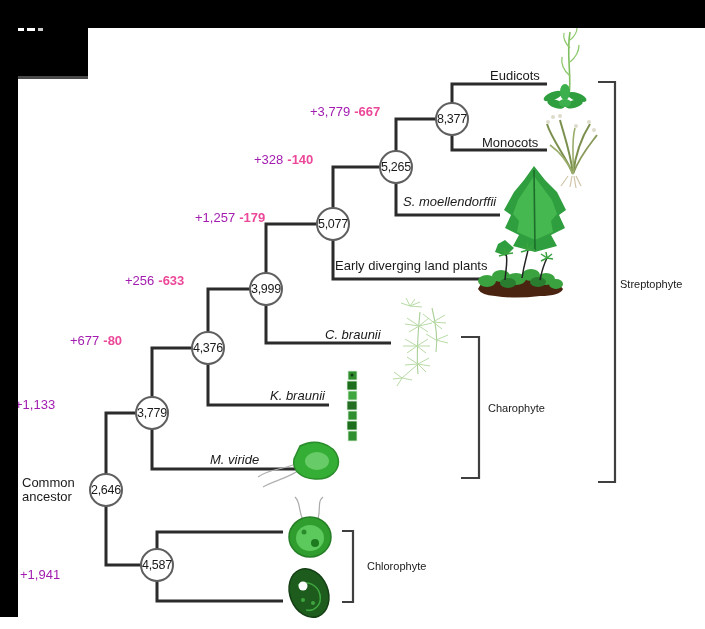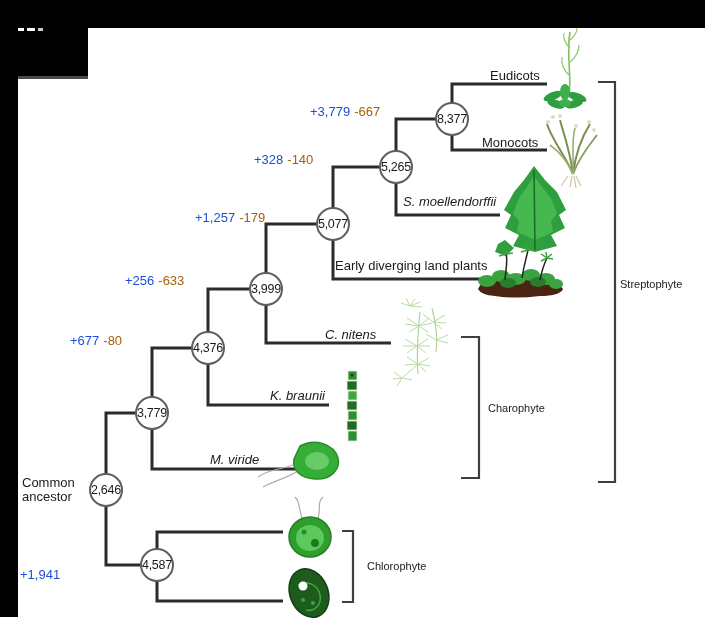--- a/index.html
+++ b/index.html
@@ -12,22 +12,22 @@
   .right{text-align:left;}
   .center{text-align:left;}
   .sp{font-style:italic;}
   .node{
     position:absolute;z-index:12;width:34px;height:34px;border-radius:50%;
     background:#ffffff;border:2px solid #5f5f5f;box-sizing:border-box;
     display:flex;align-items:center;justify-content:flex-start;
     font-size:12.5px;letter-spacing:-0.3px;
   }
   .gl{position:absolute;z-index:10;font-size:13px;white-space:nowrap;}
-  .gain{color:#1d4ed8;}
-  .loss{color:#a16207;margin-left:4px;}
+  .gain{color:#a21caf;}
+  .loss{color:#ec4899;margin-left:4px;font-weight:bold;}
   .ca{white-space:normal;line-height:14px;}
   .clade{font-size:11px;}
   .artifact{position:absolute;z-index:50;}
 </style>
 </head>
 <body>
 
 <div id="stage">
 
   <svg id="treesvg" width="705" height="629" viewBox="0 0 705 629">
@@ -199,27 +199,28 @@
     </div>
   <div class="node" style="left:140px;top:548px">
       <span>4,587</span>
     </div>
 
   <div class="gl right" style="left:310px;top:104px;width:120px"><span class="gain">+3,779</span><span class="loss">-667</span></div>
   <div class="gl right" style="left:254px;top:152px;width:120px"><span class="gain">+328</span><span class="loss">-140</span></div>
   <div class="gl right" style="left:195px;top:210px;width:120px"><span class="gain">+1,257</span><span class="loss">-179</span></div>
   <div class="gl right" style="left:125px;top:273px;width:120px"><span class="gain">+256</span><span class="loss">-633</span></div>
   <div class="gl right" style="left:70px;top:333px;width:120px"><span class="gain">+677</span><span class="loss">-80</span></div>
+  <div class="gl right" style="left:15px;top:397px;width:120px"><span class="gain">+1,133</span><span class="loss"></span></div>
   <div class="gl right" style="left:20px;top:567px;width:120px"><span class="gain">+1,941</span><span class="loss"></span></div>
 
   <div class="txt right" style="left:490px;top:68px;width:55px">Eudicots</div>
   <div class="txt right" style="left:482px;top:135px;width:63px">Monocots</div>
   <div class="txt right sp" style="left:403px;top:194px;width:97px">S. moellendorffii</div>
   <div class="txt right" style="left:335px;top:258px;width:153px">Early diverging land plants</div>
-  <div class="txt right sp" style="left:325px;top:327px;width:66px">C. nitens</div>
+  <div class="txt right sp" style="left:325px;top:327px;width:66px">C. braunii</div>
   <div class="txt right sp" style="left:270px;top:388px;width:58px">K. braunii</div>
   <div class="txt right sp" style="left:210px;top:452px;width:55px">M. viride</div>
 
   <div class="txt center ca" style="left:22px;top:476px;width:70px">Common ancestor</div>
 
   <div class="txt clade" style="left:620px;top:277px;width:85px">Streptophyte</div>
   <div class="txt clade" style="left:488px;top:401px;width:80px">Charophyte</div>
   <div class="txt clade" style="left:367px;top:559px;width:80px">Chlorophyte</div>
 
   <div class="artifact" style="left:0;top:0;width:705px;height:28px;background:#000"></div>

